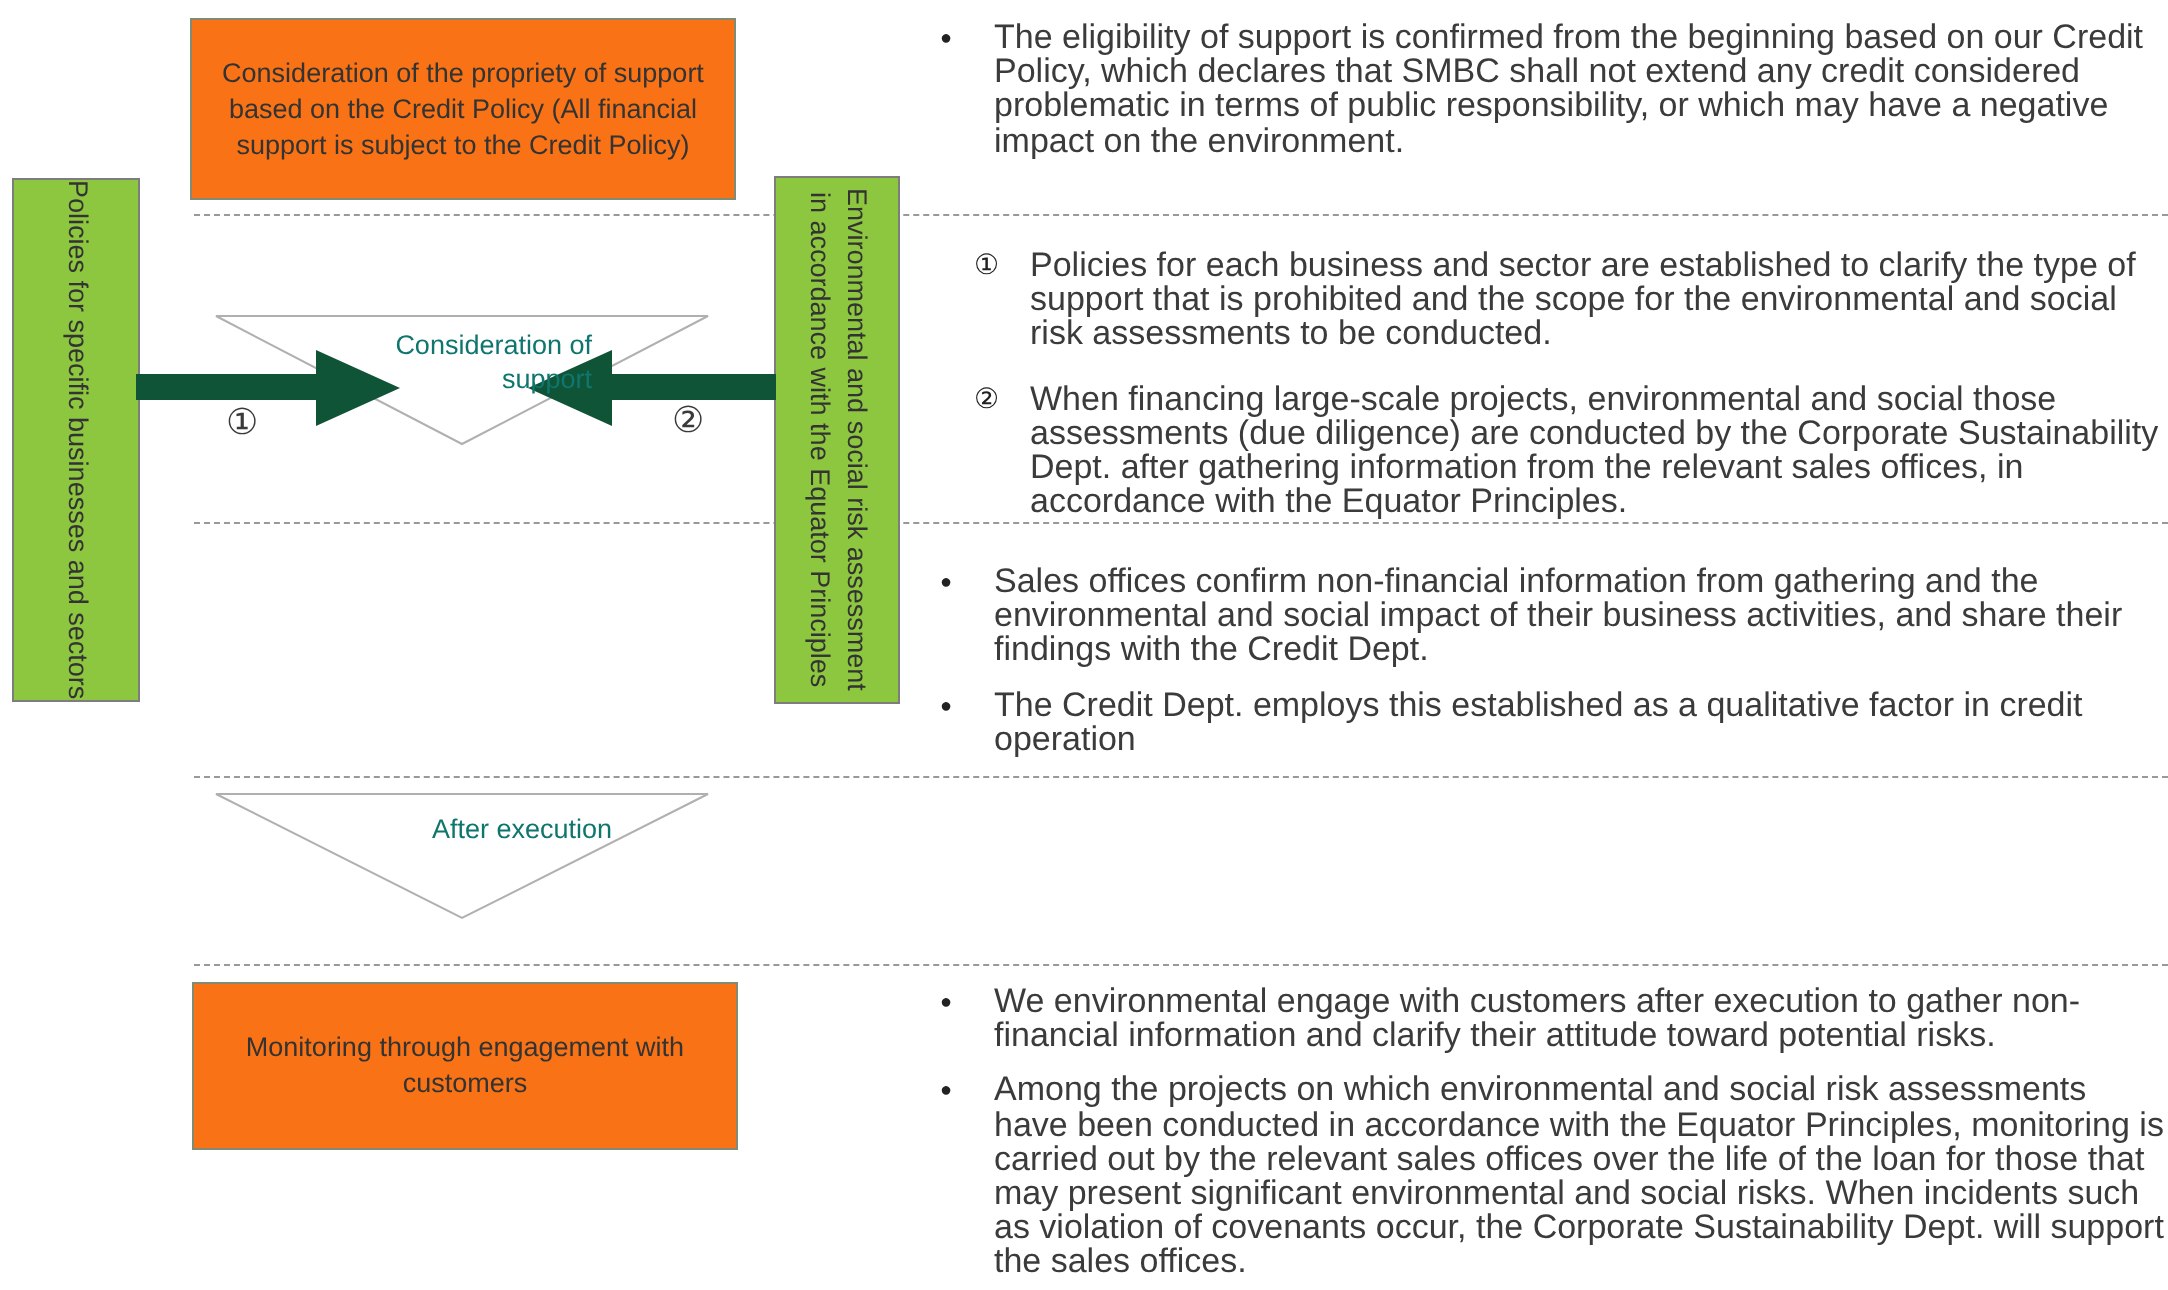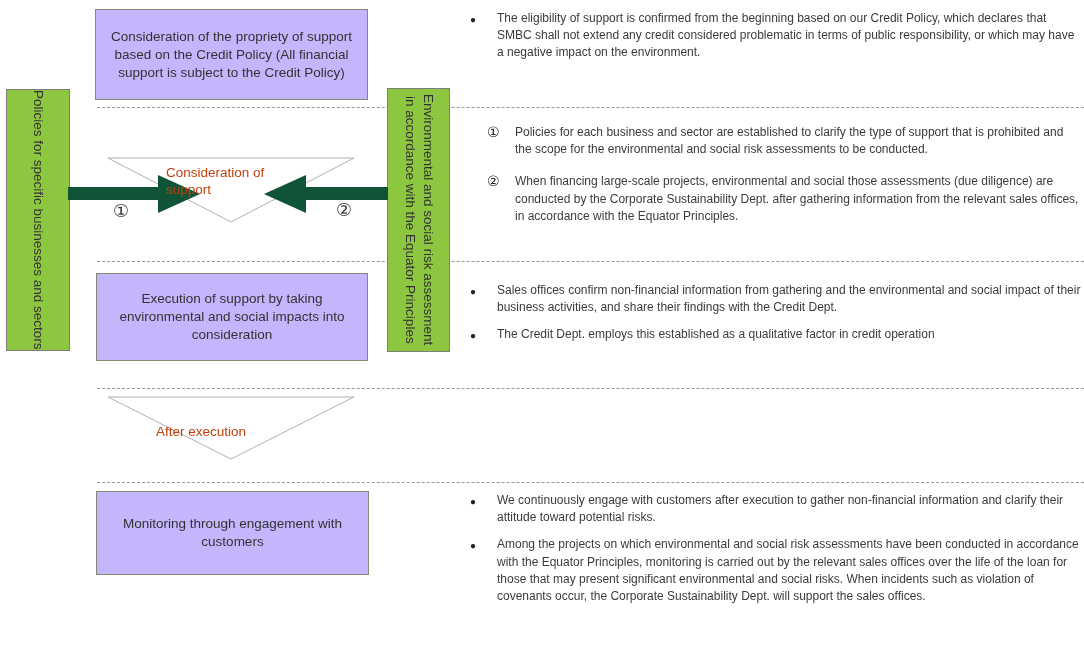--- a/index.html
+++ b/index.html
@@ -17,36 +17,36 @@
     position:absolute;background:#8dc63f;border:1px solid #7d7d7d;
     display:flex;align-items:center;justify-content:center;z-index:3;
   }
   .vbar span{
     writing-mode:vertical-rl;text-align:center;font-size:13.5px;line-height:1.38;color:#333;
   }
   .left-bar{left:6px;top:89px;width:62px;height:260px;}
   .right-bar{left:387px;top:88px;width:61px;height:262px;}
 
   .box{
-    position:absolute;background:#c4b5fd;border:1px solid #818a72;
+    position:absolute;background:#f97316;border:1px solid #818a72;
     display:flex;align-items:center;justify-content:center;text-align:center;
     font-size:13.5px;line-height:18px;color:#333;padding:4px 10px;box-sizing:border-box;z-index:2;
   }
   .top-box{left:95px;top:9px;width:273px;height:91px;}
   .execution-box{left:96px;top:273px;width:272px;height:88px;}
   .monitoring-box{left:96px;top:491px;width:273px;height:84px;text-align:center;}
 
   .funnel-svg{position:absolute;z-index:1;}
   .funnel1{left:106px;top:156px;}
   .funnel2{left:106px;top:395px;}
   .funnel-label{
-    position:absolute;text-align:left;font-size:13.5px;line-height:17px;color:#c2410c;z-index:5;
+    position:absolute;text-align:right;font-size:13.5px;line-height:17px;color:#0f766e;z-index:5;
   }
   .funnel1-label{left:166px;top:164px;width:130px;}
-  .funnel2-label{left:156px;top:423px;width:150px;}
+  .funnel2-label{left:156px;top:406px;width:150px;}
 
   .arrow-svg{position:absolute;z-index:4;}
   .arrow-left{left:68px;top:175px;}
   .arrow-right{left:264px;top:175px;}
 
   .circled{
     position:absolute;font-size:18px;line-height:18px;color:#3a3a3a;z-index:5;
   }
   .circ1{left:113px;top:202px;}
   .circ2{left:336px;top:201px;}
@@ -54,21 +54,21 @@
   .section{position:absolute;left:470px;}
   .sec1{top:10px;width:613px;}
   .sec2{top:124px;left:487px;width:596px;}
   .sec3{top:282px;width:613px;}
   .sec4{top:492px;width:613px;}
   .item{display:flex;align-items:flex-start;}
   .item + .item{margin-top:10px;}
   .sec2 .item + .item{margin-top:15px;}
   .marker{flex:0 0 27px;font-size:10px;line-height:17.2px;color:#222;padding-top:1px;}
   .sec2 .marker{flex:0 0 28px;font-size:14px;line-height:17.2px;padding-top:0;}
-  .itext{flex:1;font-size:12px;line-height:17.2px;color:#3b3b3b;}
+  .itext{flex:1;font-size:17px;line-height:17.2px;color:#3b3b3b;}
 </style>
 </head>
 <body>
 
 <div class="canvas">
 
   <div class="dash dash1"></div>
   <div class="dash dash2"></div>
   <div class="dash dash3"></div>
   <div class="dash dash4"></div>
@@ -82,23 +82,20 @@
 
   <div class="vbar left-bar">
     <span>Policies for specific businesses and sectors</span>
   </div>
   <div class="vbar right-bar">
     <span>Environmental and social risk assessment in accordance with the Equator Principles</span>
   </div>
 
   <div class="box top-box">
     <span>Consideration of the propriety of support based on the Credit Policy (All financial support is subject to the Credit Policy)</span>
-  </div>
-  <div class="box execution-box">
-    <span>Execution of support by taking environmental and social impacts into consideration</span>
   </div>
   <div class="box monitoring-box">
     <span>Monitoring through engagement with customers</span>
   </div>
 
   <svg class="arrow-svg arrow-left" width="132" height="38">
     <rect x="0" y="12" width="92" height="13" fill="#105438"></rect>
     <polygon points="90,0 132,19 90,38" fill="#105438"></polygon>
   </svg>
   <svg class="arrow-svg arrow-right" width="124" height="38">
@@ -137,21 +134,21 @@
     </div>
     <div class="item">
       <span class="marker">●</span>
       <div class="itext">The Credit Dept. employs this established as a qualitative factor in credit operation</div>
     </div>
   </div>
 
   <div class="section sec4">
     <div class="item">
       <span class="marker">●</span>
-      <div class="itext">We continuously engage with customers after execution to gather non-financial information and clarify their attitude toward potential risks.</div>
+      <div class="itext">We environmental engage with customers after execution to gather non-financial information and clarify their attitude toward potential risks.</div>
     </div>
     <div class="item">
       <span class="marker">●</span>
       <div class="itext">Among the projects on which environmental and social risk assessments have been conducted in accordance with the Equator Principles, monitoring is carried out by the relevant sales offices over the life of the loan for those that may present significant environmental and social risks. When incidents such as violation of covenants occur, the Corporate Sustainability Dept. will support the sales offices.</div>
     </div>
   </div>
 
 </div>
 
 </body></html>

